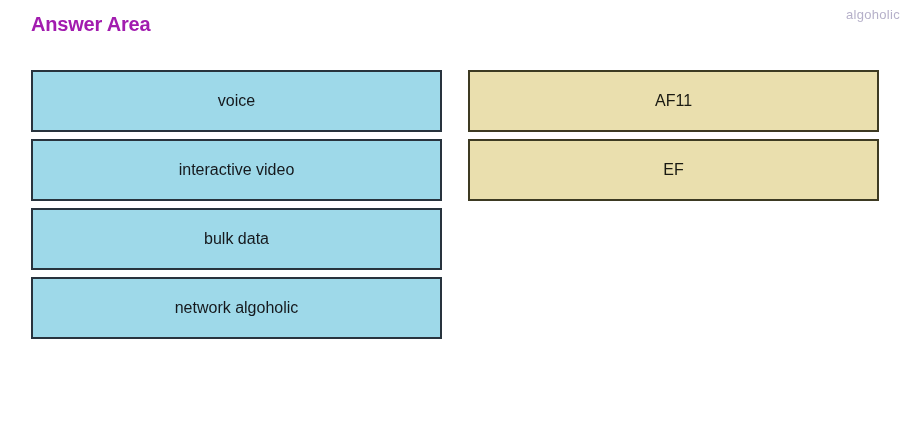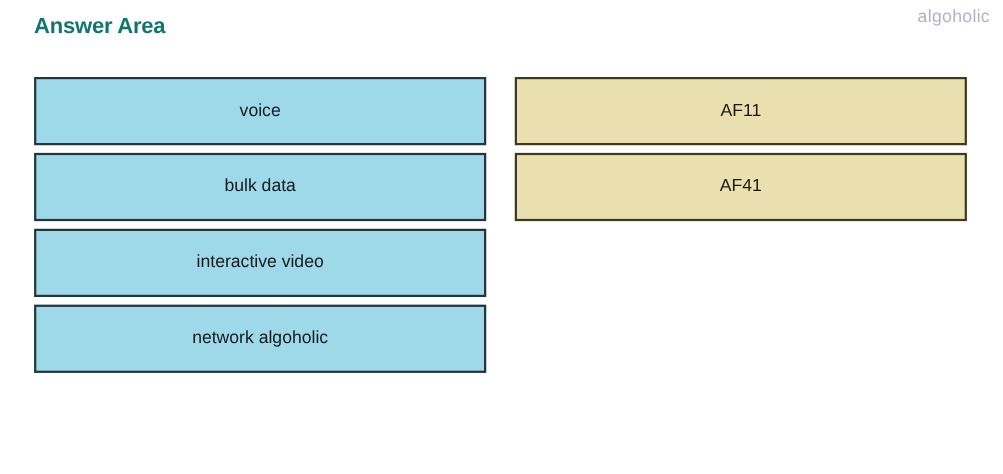--- a/index.html
+++ b/index.html
@@ -20,36 +20,36 @@
     position: absolute;
     inset: 0;
     background: #ffffff;
   }
 
   
   .watermark {
     position: absolute;
     top: 7px;
     right: 12px;
-    font-size: 16px;
+    font-size: 13px;
     letter-spacing: 0.3px;
     color: #a9a3c0;
     opacity: 0.85;
     user-select: none;
     white-space: nowrap;
   }
 
   
   .page-title {
     position: absolute;
     left: 31px;
     top: 13px;
     font-size: 20px;
     font-weight: bold;
-    color: #0f766e;
+    color: #a21caf;
     letter-spacing: -0.2px;
     white-space: nowrap;
   }
 
   
   .columns {
     position: absolute;
     left: 31px;
     top: 70px;
     width: 850px;
@@ -97,33 +97,33 @@
 
   <div class="page-title">Answer Area</div>
 
   <div class="columns">
 
     <div class="column left">
       <div class="item-box blue">
         <span>voice</span>
       </div>
       <div class="item-box blue">
-        <span>bulk data</span>
+        <span>interactive video</span>
       </div>
       <div class="item-box blue">
-        <span>interactive video</span>
+        <span>bulk data</span>
       </div>
       <div class="item-box blue">
         <span>network algoholic</span>
       </div>
     </div>
 
     <div class="column right">
       <div class="item-box tan">
         <span>AF11</span>
       </div>
       <div class="item-box tan">
-        <span>AF41</span>
+        <span>EF</span>
       </div>
     </div>
 
   </div>
 </div>
 
 </body></html>

